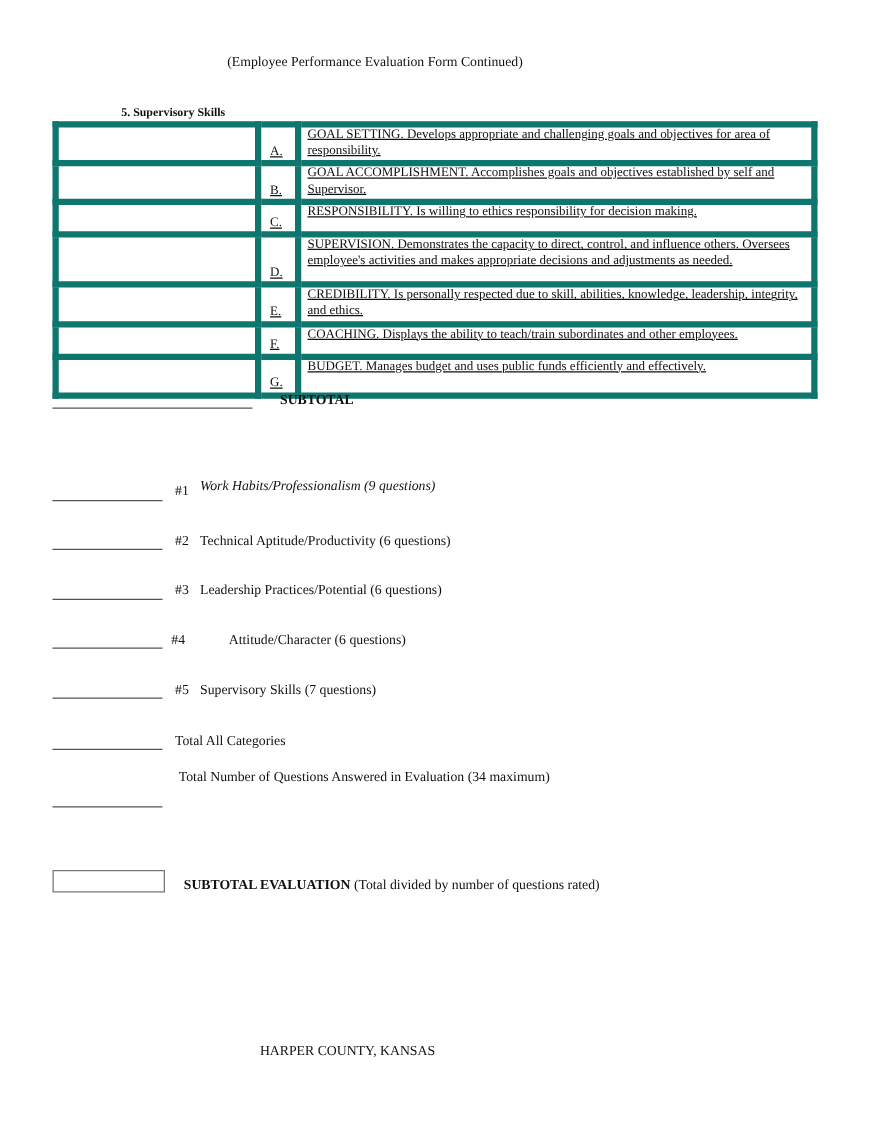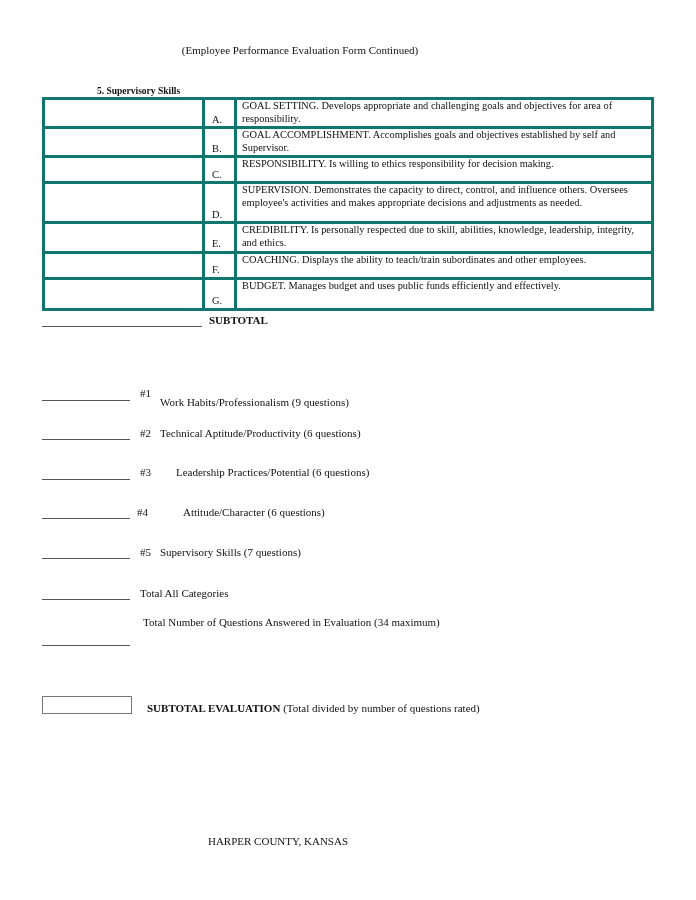--- a/index.html
+++ b/index.html
@@ -14,21 +14,21 @@
     font-size: 11px;
   }
   .section-title {
     top: 86px; left: 49px; font-size: 9.5px; font-weight: bold; padding-left: 48px;
   }
   table.skills {
     position: absolute; top: 97px; left: 42px; width: 612px;
     border-collapse: collapse; font-size: 10.4px; line-height: 12.6px;
   }
   table.skills td {
-    border: 3px solid #0f766e; padding: 0; vertical-align: top;
+    border: 5px solid #0f766e; padding: 0; vertical-align: top; text-decoration: underline;
   }
   td.score { width: 157px; }
   td.letter { width: 32px; vertical-align: bottom !important; padding-left: 7px !important; box-sizing: border-box; }
   td.desc { padding: 0 4px 1px 5px !important; }
   .letter-txt { display: block; padding-bottom: 0px; }
   .blank-line {
     position: absolute; border-bottom: 1px solid #555; height: 0;
   }
   .label {
     position: absolute; font-size: 11px; white-space: pre;
@@ -97,33 +97,33 @@
     <td class="score"></td>
     <td class="letter">
           <span class="letter-txt">G.</span>
         </td>
     <td class="desc">BUDGET. Manages budget and uses public funds efficiently and effectively.</td>
   </tr>
 </tbody>
   </table>
 
 <div class="blank-line" style="top:326px; left:42px; width:160px;"></div>
-<div class="label bold" style="top:314px; left:209px;">SUBTOTAL</div>
+<div class="label bold" style="top:314px; left:224px;">SUBTOTAL</div>
 
 <div class="blank-line" style="top:400px; left:42px; width:88px;"></div>
 <div class="label" style="top:387px; left:140px;">#1</div>
-<div class="label" style="top:396px; left:160px;">Work Habits/Professionalism (9 questions)</div>
+<div class="label" style="top:383px; left:160px;font-style:italic;">Work Habits/Professionalism (9 questions)</div>
 
 <div class="blank-line" style="top:439px; left:42px; width:88px;"></div>
 <div class="label" style="top:427px; left:140px;">#2</div>
 <div class="label" style="top:427px; left:160px;">Technical Aptitude/Productivity (6 questions)</div>
 
 <div class="blank-line" style="top:479px; left:42px; width:88px;"></div>
 <div class="label" style="top:466px; left:140px;">#3</div>
-<div class="label" style="top:466px; left:176px;">Leadership Practices/Potential (6 questions)</div>
+<div class="label" style="top:466px; left:160px;">Leadership Practices/Potential (6 questions)</div>
 
 <div class="blank-line" style="top:518px; left:42px; width:88px;"></div>
 <div class="label" style="top:506px; left:137px;">#4</div>
 <div class="label" style="top:506px; left:157px;margin-left:26px;">Attitude/Character (6 questions)</div>
 
 <div class="blank-line" style="top:558px; left:42px; width:88px;"></div>
 <div class="label" style="top:546px; left:140px;">#5</div>
 <div class="label" style="top:546px; left:160px;">Supervisory Skills (7 questions)</div>
 
 <div class="blank-line" style="top:599px; left:42px; width:88px;"></div>

